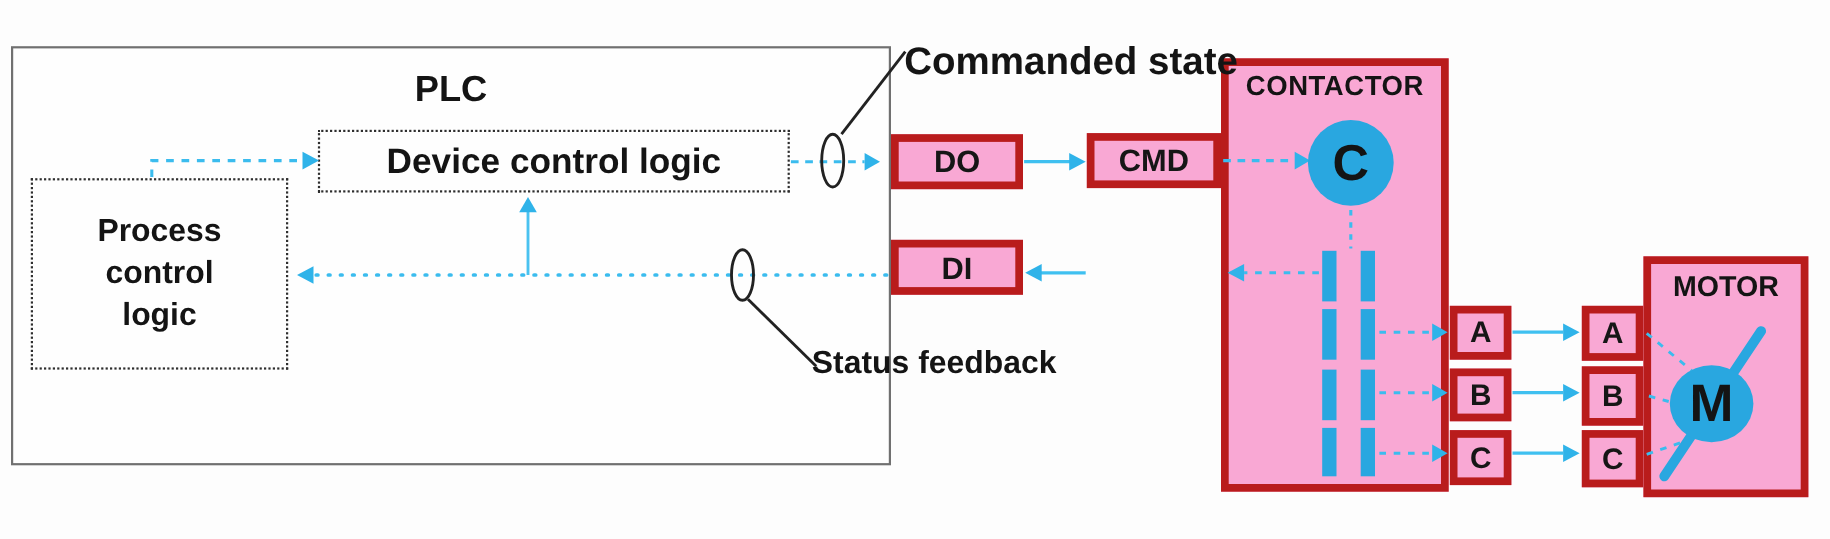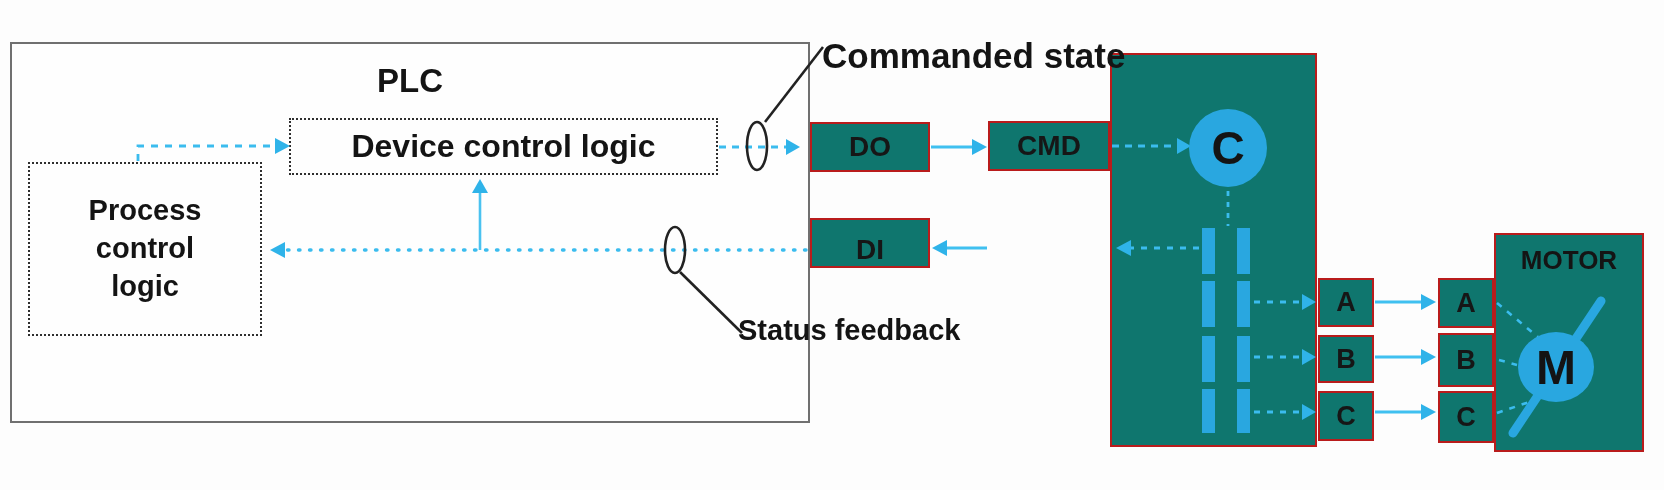--- a/index.html
+++ b/index.html
@@ -1,21 +1,21 @@
 <!DOCTYPE html>
 <html><head>
 <meta charset="utf-8">
 <style>
   html,body{margin:0;padding:0;background:#ffffff;}
   #canvas{
     position:relative;width:1664px;height:490px;background:#fdfdfd;overflow:hidden;
     font-family:"Liberation Sans","DejaVu Sans",sans-serif;color:#161616;
   }
   .abs{position:absolute;box-sizing:border-box;}
-  .solidbox{background:#0f766e;border:2px solid #b91c1c;}
+  .solidbox{background:#f9a8d4;border:7px solid #b91c1c;}
   .dashbox{background:transparent;border:2.5px dotted #2e2e2e;}
   .lbl{font-weight:bold;color:#141414;white-space:nowrap;}
   .center{display:flex;align-items:center;justify-content:center;text-align:center;}
   svg{position:absolute;left:0;top:0;pointer-events:none;}
   .io-label{font-size:28px;font-weight:bold;}
   .phase-label{font-size:27px;font-weight:bold;}
 </style>
 </head>
 <body>
 
@@ -38,20 +38,21 @@
     <span class="io-label">DO</span>
   </div>
   <div class="abs solidbox center" style="left:810px;top:218px;width:120px;height:50px;align-items:flex-end;">
     <span class="io-label">DI</span>
   </div>
   <div class="abs solidbox center" style="left:988px;top:121px;width:122px;height:50px;">
     <span class="io-label">CMD</span>
   </div>
 
   <div class="abs solidbox" style="left:1110px;top:53px;width:207px;height:394px;"></div>
+  <div class="abs lbl" style="left:1110px;top:64px;width:207px;font-size:25px;text-align:center;letter-spacing:0.5px;">CONTACTOR</div>
 
   <div class="abs solidbox center" style="left:1318px;top:278px;width:56px;height:49px;">
     <span class="phase-label">A</span>
   </div>
   <div class="abs solidbox center" style="left:1318px;top:335px;width:56px;height:48px;">
     <span class="phase-label">B</span>
   </div>
   <div class="abs solidbox center" style="left:1318px;top:391px;width:56px;height:50px;">
     <span class="phase-label">C</span>
   </div>

